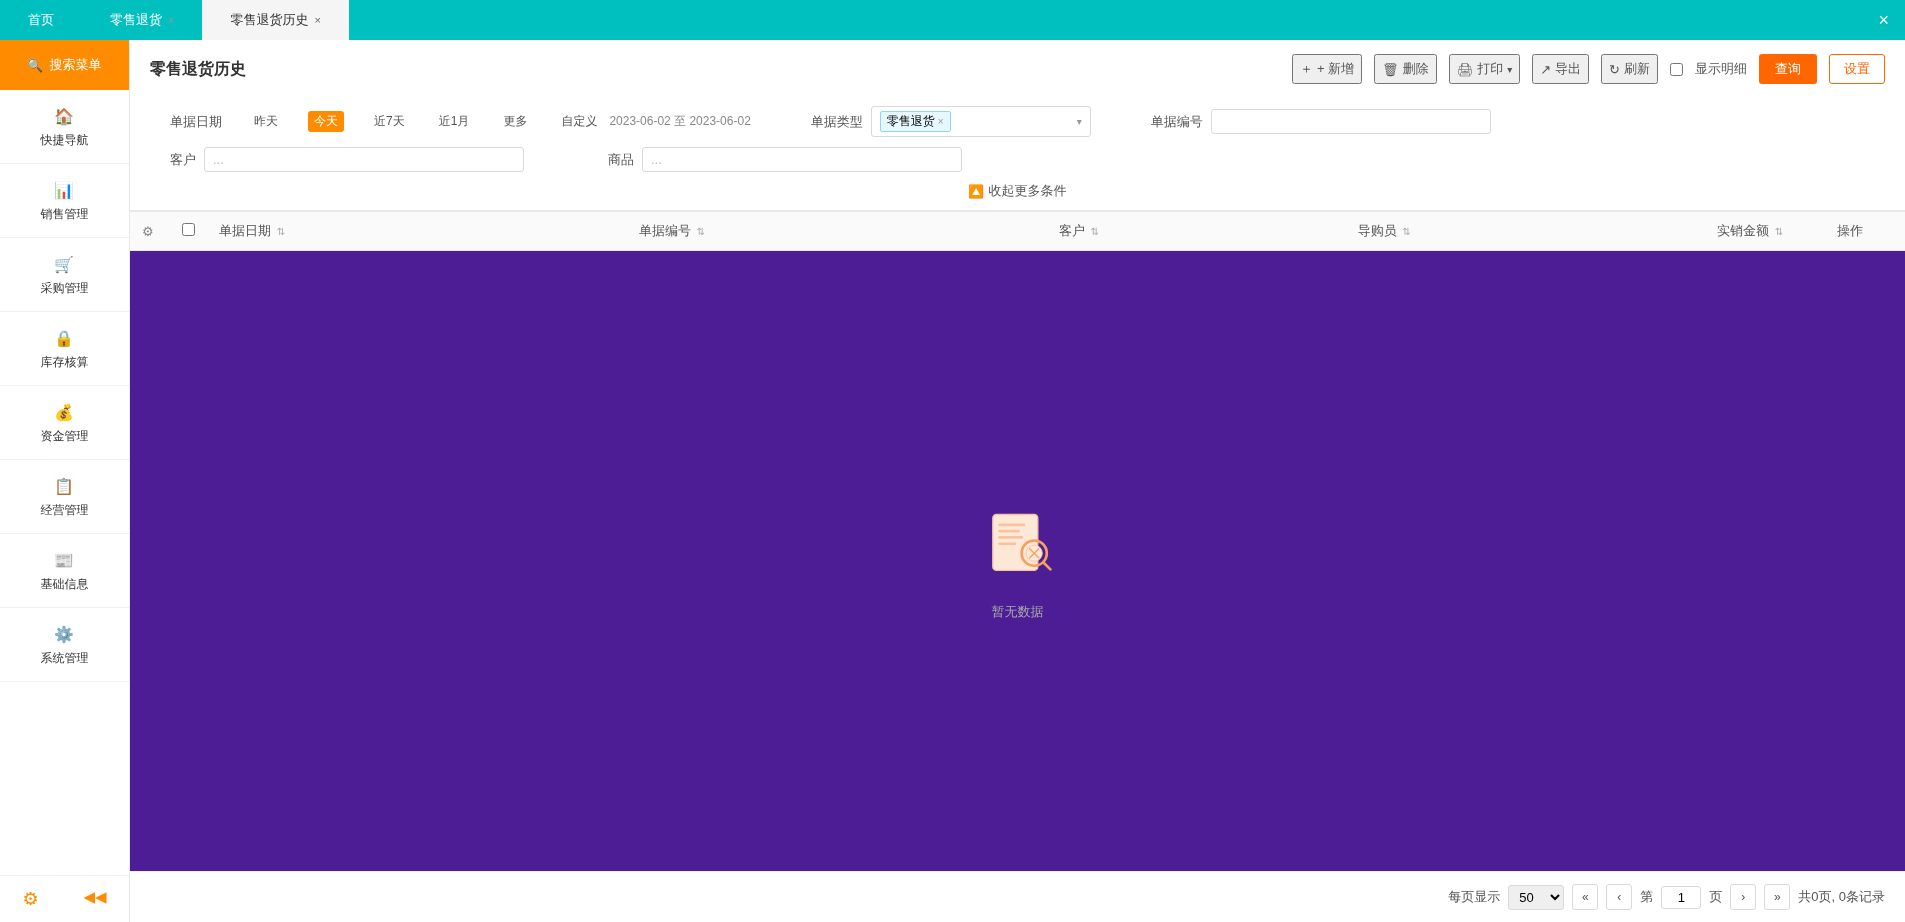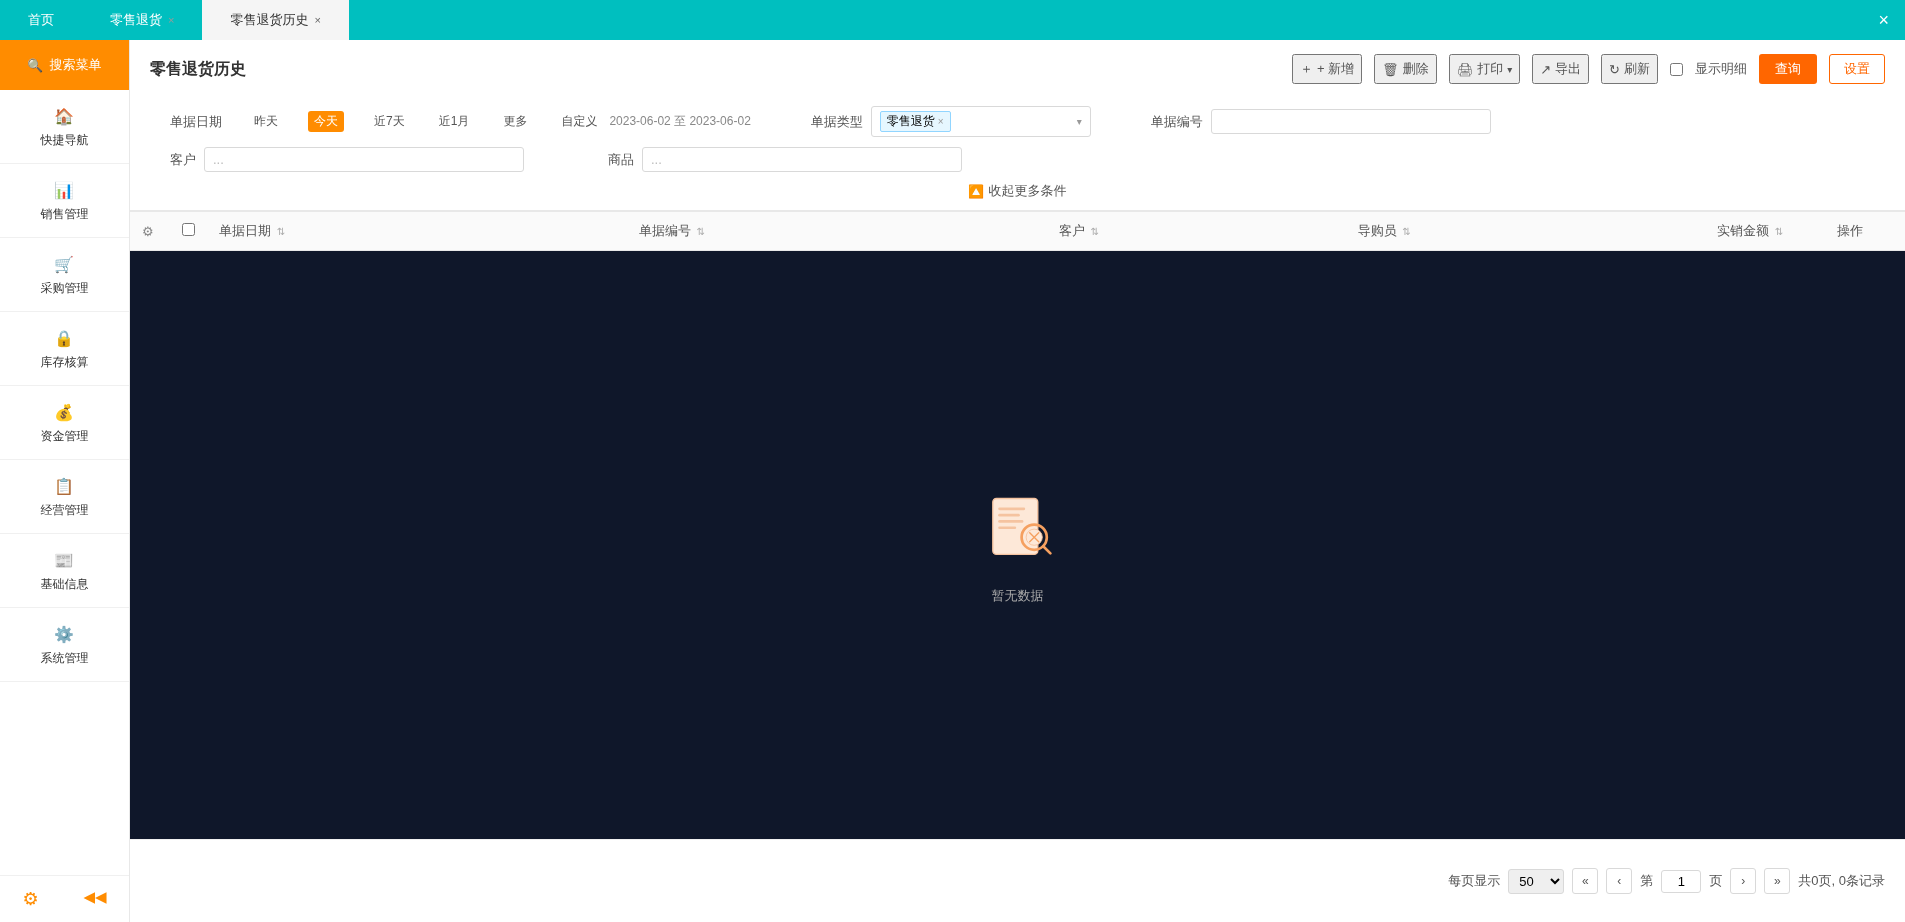--- a/index.html
+++ b/index.html
@@ -300,32 +300,32 @@
     }
     .data-table th .sort-icon { color: #aaa; font-size: 10px; margin-left: 2px; }
     .data-table th.right { text-align: left; }
     .empty-area {
       flex: 1;
       display: flex;
       flex-direction: column;
       align-items: center;
       justify-content: center;
       gap: 12px;
-      background: #0f172a;
+      background: #4c1d95;
     }
     .empty-text {
       color: #aaa;
       font-size: 13px;
     }
 
     
     .pagination {
       background: #fff;
       border-top: 1px solid #f0f0f0;
-      padding: 28px 20px;
+      padding: 12px 20px;
       display: flex;
       align-items: center;
       justify-content: flex-end;
       gap: 8px;
       font-size: 13px;
       color: #555;
     }
     .pagination-select {
       border: 1px solid #d9d9d9;
       border-radius: 3px;

